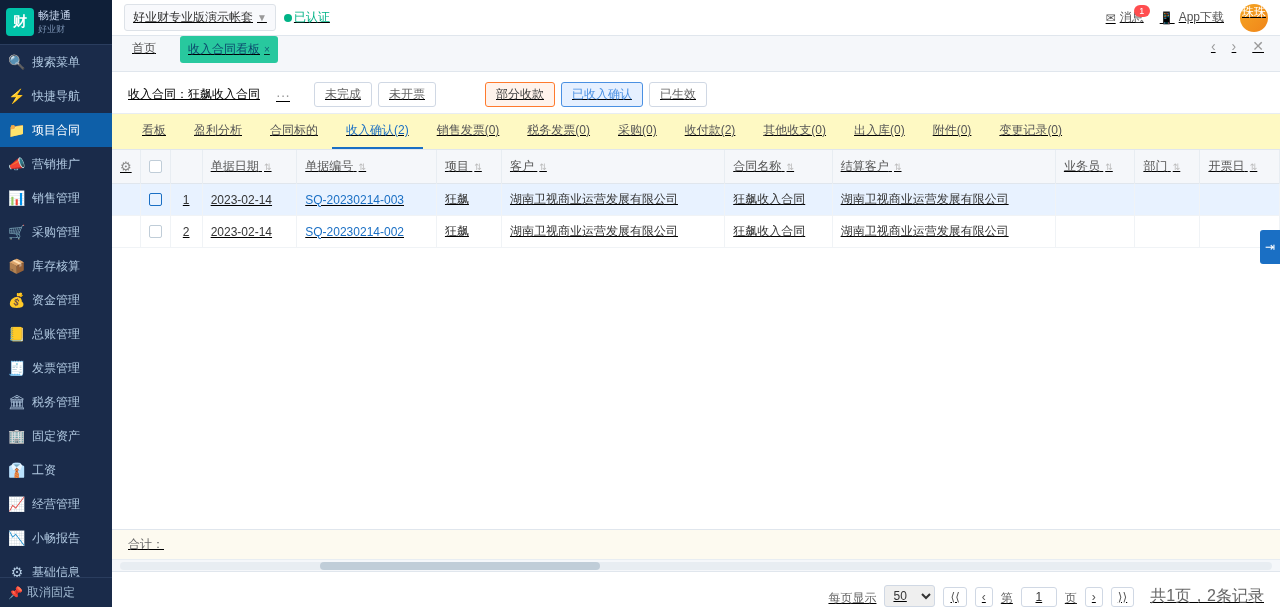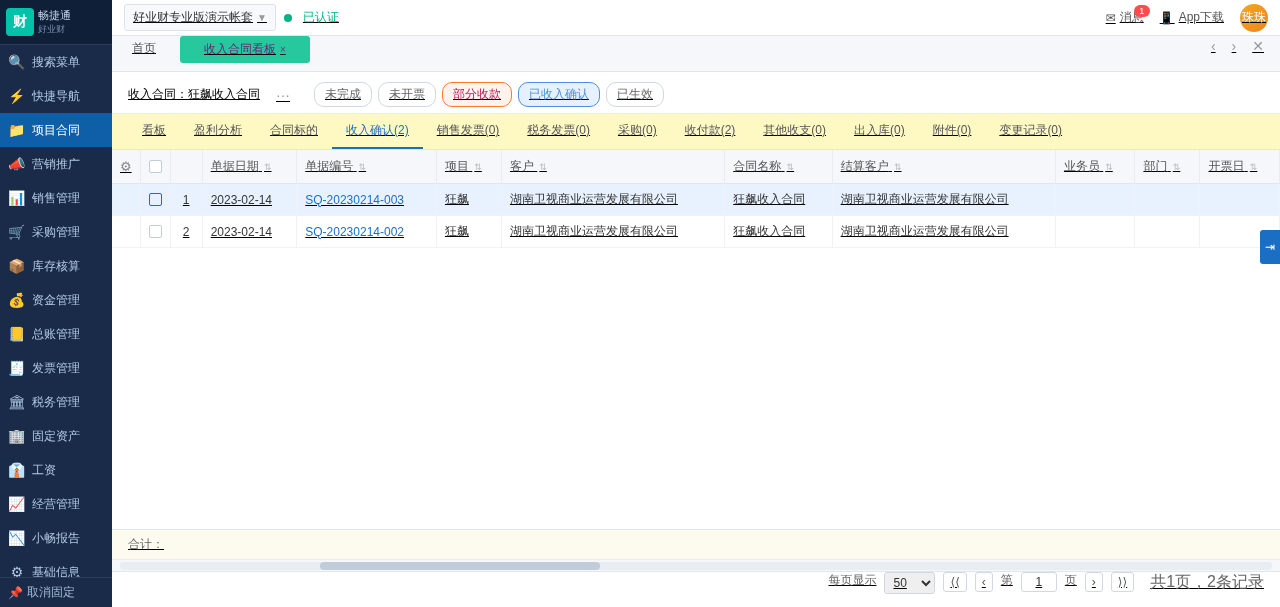--- a/index.html
+++ b/index.html
@@ -21,41 +21,41 @@
     .sidebar-scroll::-webkit-scrollbar-thumb { background: #2a3d5e; }
     .sidebar-bottom { padding: 6px 8px; border-top: 1px solid #2a3d5e; display: flex; align-items: center; gap: 4px; color: #a0b8d0; cursor: pointer; }
 
     
     .main { flex: 1; display: flex; flex-direction: column; overflow: hidden; text-decoration: underline; }
 
     
     .topbar { height: 36px; background: #fff; border-bottom: 1px solid #e0e6ed; display: flex; align-items: center; padding: 0 12px; gap: 8px; flex-shrink: 0; }
     .topbar-company { display: flex; align-items: center; gap: 4px; font-size: 12px; color: #333; padding: 4px 8px; border: 1px solid #dde2e8; border-radius: 3px; cursor: pointer; background: #f8f9fc; }
     .topbar-company-arrow { color: #999; font-size: 10px; }
-    .topbar-certified { display: flex; align-items: center; gap: 11px; color: #00b386; font-size: 12px; }
+    .topbar-certified { display: flex; align-items: center; gap: 2px; color: #00b386; font-size: 12px; }
     .topbar-certified-dot { width: 8px; height: 8px; background: #00b386; border-radius: 50%; }
     .topbar-right { margin-left: auto; display: flex; align-items: center; gap: 16px; }
     .topbar-icon-btn { display: flex; align-items: center; gap: 4px; cursor: pointer; color: #555; font-size: 12px; position: relative; }
     .topbar-badge { position: absolute; top: -4px; right: -6px; background: #ff4d4f; color: #fff; border-radius: 10px; font-size: 9px; padding: 1px 4px; min-width: 16px; text-align: center; }
-    .topbar-avatar { width: 28px; height: 28px; border-radius: 50%; background: linear-gradient(135deg, #f5a623, #f0851a); display: flex; align-items: center; justify-content: center; color: #fff; font-size: 11px; }
+    .topbar-avatar { width: 28px; height: 28px; border-radius: 50%; background: linear-gradient(135deg, #f5a623, #f0851a); display: flex; align-items: flex-start; justify-content: center; color: #fff; font-size: 11px; }
 
     
     .tabbar { height: 36px; background: #f5f7fa; border-bottom: 1px solid #e0e6ed; display: flex; align-items: flex-start; padding: 0 12px; gap: 16px; flex-shrink: 0; }
     .tabbar-home { color: #555; padding: 4px 8px; cursor: pointer; font-size: 12px; }
-    .tabbar-tab { display: flex; align-items: center; gap: 4px; background: #28c89e; color: #701a75; padding: 5px 24px; border-radius: 3px; font-size: 12px; cursor: pointer; }
+    .tabbar-tab { display: flex; align-items: center; gap: 4px; background: #28c89e; color: #0c4a6e; padding: 5px 8px; border-radius: 3px; font-size: 12px; cursor: pointer; }
     .tabbar-tab-close { font-size: 10px; opacity: 0.8; }
     .tabbar-nav { margin-left: auto; display: flex; gap: 8px; }
     .tabbar-nav-btn { background: none; border: none; color: #999; cursor: pointer; font-size: 14px; padding: 2px 4px; }
 
     
     .contract-header { padding: 10px 16px 6px; display: flex; align-items: center; gap: 12px; border-bottom: 1px solid #e8edf2; background: #fff; flex-shrink: 0; }
     .contract-more { color: #999; cursor: pointer; font-size: 14px; padding: 0 4px; }
     .contract-status-btns { display: flex; gap: 6px; margin-left: 8px; }
-    .status-btn { padding: 3px 10px; border-radius: 10px; border: 1px solid #d0d8e4; font-size: 12px; cursor: pointer; background: #fff; color: #666; }
-    .status-btn.active-orange { background: #fff3ec; border-color: #ff7a2d; color: #be185d; }
+    .status-btn { padding: 3px 10px; border-radius: 3px; border: 1px solid #d0d8e4; font-size: 12px; cursor: pointer; background: #fff; color: #666; }
+    .status-btn.active-orange { background: #fff3ec; border-color: #ff7a2d; color: #404040; margin-left: 43px; }
     .status-btn.active-blue { background: #e6f0ff; border-color: #4a90e2; color: #4a90e2; }
     .contract-actions { margin-left: auto; display: flex; gap: 8px; }
     .action-btn { padding: 4px 10px; border: 1px solid #d0d8e4; border-radius: 3px; background: #fff; cursor: pointer; color: #555; font-size: 12px; display: flex; align-items: center; gap: 3px; }
 
     
     .subtabs { display: flex; border-bottom: 1px solid #e0e6ed; background: #fef9c3; padding: 0 16px; flex-shrink: 0; }
     .subtab { padding: 8px 14px; color: #555; cursor: pointer; border-bottom: 2px solid transparent; font-size: 12px; white-space: nowrap; }
     .subtab.active { color: #1a6fc4; border-bottom-color: #1a6fc4; font-weight: 500; }
 
     
@@ -77,21 +77,21 @@
     
     .table-footer { border-top: 1px solid #e0e6ed; background: #fdfaf0; padding: 6px 16px; flex-shrink: 0; }
     .table-footer-label { color: #666; font-size: 12px; }
 
     
     .scroll-row { height: 12px; background: #f5f7fa; border-top: 1px solid #e8edf2; flex-shrink: 0; overflow: hidden; }
     .scroll-track { height: 8px; margin: 2px 8px; background: #e8edf2; border-radius: 4px; position: relative; }
     .scroll-thumb { position: absolute; left: 200px; width: 280px; height: 8px; background: #c0cdd8; border-radius: 4px; }
 
     
-    .pagination { height: 36px; background: #fff; border-top: 1px solid #e0e6ed; display: flex; align-items: flex-start; justify-content: flex-end; padding: 0 16px; gap: 8px; flex-shrink: 0; }
+    .pagination { height: 36px; background: #fff; border-top: 1px solid #e0e6ed; display: flex; align-items: flex-end; justify-content: flex-end; padding: 0 16px; gap: 8px; flex-shrink: 0; }
     .pagination-label { color: #666; font-size: 12px; }
     .pagination-select { border: 1px solid #d0d8e4; border-radius: 3px; padding: 2px 4px; font-size: 12px; color: #333; }
     .pagination-btn { background: none; border: 1px solid #d0d8e4; border-radius: 3px; padding: 2px 6px; cursor: pointer; color: #555; font-size: 12px; }
     .pagination-btn:disabled { color: #bbb; cursor: default; }
     .pagination-input { border: 1px solid #d0d8e4; border-radius: 3px; width: 36px; text-align: center; padding: 2px 4px; font-size: 12px; color: #333; }
     .pagination-info { color: #666; font-size: 16px; margin-left: 8px; }
 
     
     .gear-icon { color: #888; cursor: pointer; font-size: 13px; }
   </style>

